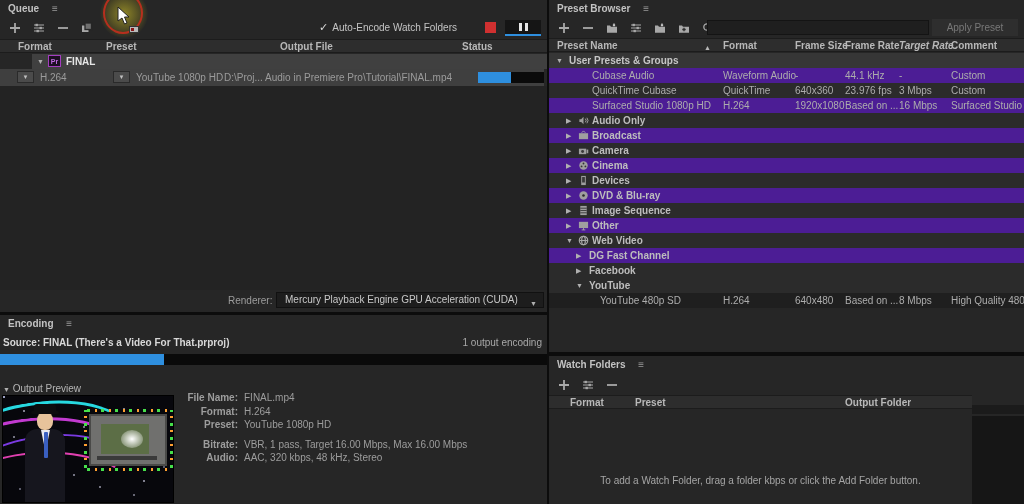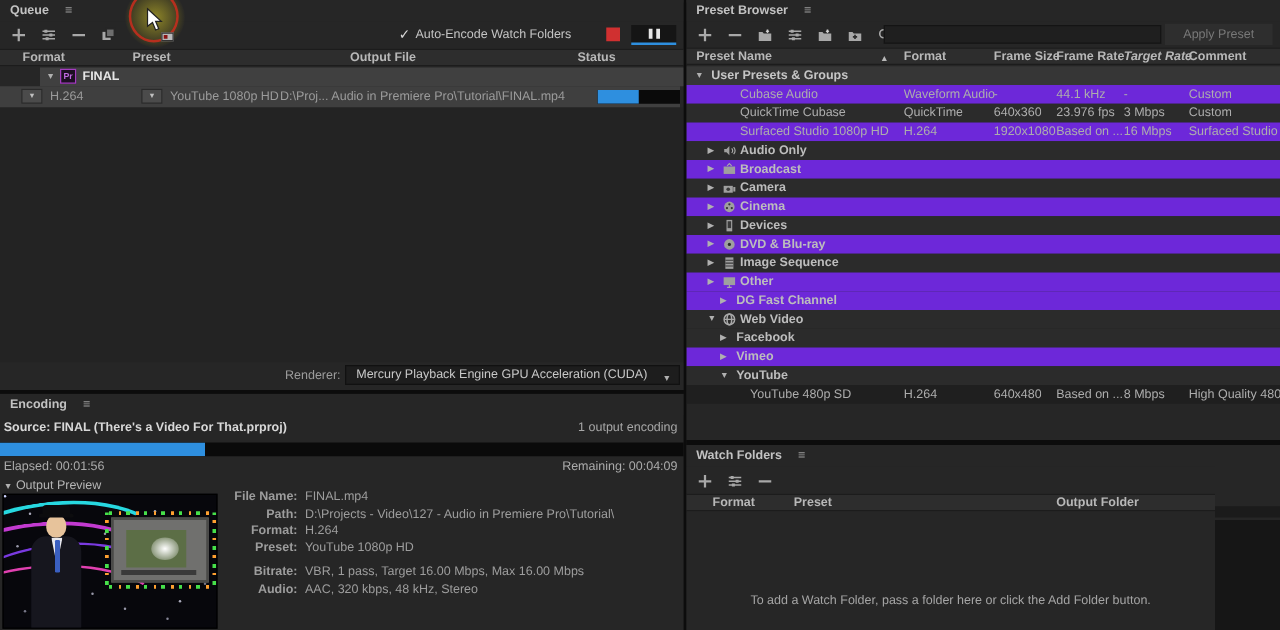--- a/index.html
+++ b/index.html
@@ -27,21 +27,21 @@
            font-size:6px; color:#c0c0c0; }
   .prbadge { display:inline-block; width:13px; height:12px; line-height:11px; text-align:center;
              border:1px solid #a43dc0; color:#c06ae0; background:#1c0f22; font-size:7px; font-weight:700; }
   .bar { position:relative; background:#0a0a0a; overflow:hidden; }
   .bar .fill { position:absolute; left:0; top:0; bottom:0; background:#2e8fdf; }
   
   .tree { position:absolute; left:0; right:0; }
   .trow { position:relative; height:15px; line-height:15px; color:#adadad; }
   .trow.grp { background:#363636; color:#c6c6c6; font-weight:700; }
   .trow.alt { background:#2b2b2b; }
-  .trow.plain { background:#6d28d9; }
+  .trow.plain { background:#4c1d95; }
   .trow.hl { background:#1f1f1f; }
   .trow .tarr { position:absolute; top:0; font-size:7px; color:#b0b0b0; }
   .trow .tic { position:absolute; top:2px; }
   .trow .tname { position:absolute; top:0; white-space:nowrap; }
   .tcell { position:absolute; top:0; white-space:nowrap; overflow:hidden; }
   .dl-row { display:flex; line-height:13.6px; }
   .dl-row .lbl { width:62px; text-align:right; font-weight:700; color:#9d9d9d; flex:none; }
   .dl-row .val { margin-left:6px; color:#9d9d9d; white-space:nowrap; }
   .divider-v { position:absolute; background:#0c0c0c; }
   .divider-h { position:absolute; background:#0c0c0c; }
@@ -172,24 +172,20 @@
       <span>Encoding</span>
       <span class="pmenu">≡</span>
     </div>
     <div style="position:absolute;top:22px;left:3px;right:5px;height:12px;">
       <span style="font-weight:700;color:#d8d8d8;">Source: FINAL (There's a Video For That.prproj)</span>
       <span style="position:absolute;right:0;color:#a8a8a8;">1 output encoding</span>
     </div>
     <div class="bar" style="position:absolute;top:39px;left:0;right:0;height:11px;">
       <div class="fill" id="enc-fill" style="width: 30%;"></div>
     </div>
-    <div style="position:absolute;top:53px;left:3px;right:5px;height:12px;">
-      <span>Elapsed: 00:01:56</span>
-      <span style="position:absolute;right:0;">Remaining: 00:04:09</span>
-    </div>
     <div style="position:absolute;top:68px;left:3px;">
       <span class="arrow">▼</span>
       <span style="color:#b5b5b5;">Output Preview</span>
     </div>
 
     <div class="thumb" style="top:80px;">
       <div class="stars"></div>
       <div class="arc arc1"></div>
       <div class="arc arc2"></div>
       <div class="arc arc3"></div>
@@ -210,24 +206,20 @@
       <div class="dotstrip v" style="left:81px;top:14px;height:58px;"></div>
       <div class="dotstrip v" style="left:167px;top:14px;height:58px;"></div>
     </div>
 
     <div style="position:absolute;left:176px;top:76px;" id="enc-details">
         <div class="dl-row">
           <span class="lbl">File Name:</span>
           <span class="val">FINAL.mp4</span>
         </div>
         <div class="dl-row">
-          <span class="lbl">Path:</span>
-          <span class="val">D:\Projects - Video\127 - Audio in Premiere Pro\Tutorial\</span>
-        </div>
-        <div class="dl-row">
           <span class="lbl">Format:</span>
           <span class="val">H.264</span>
         </div>
         <div class="dl-row">
           <span class="lbl">Preset:</span>
           <span class="val">YouTube 1080p HD</span>
         </div>
         <div style="height: 6px;"></div>
         <div class="dl-row">
           <span class="lbl">Bitrate:</span>
@@ -408,42 +400,38 @@
         <div class="trow plain">
           <span class="tarr" style="left: 17px; top: 0px;">▶</span>
           <span class="tic" style="left: 29px;">
             <svg class="ic" width="11" height="11" viewBox="0 0 12 12" fill="none" stroke="#a8a8a8" stroke-width="1.3">
               <rect x="1" y="2" width="10" height="6.8" fill="#9f9f9f" stroke="none"></rect>
               <path d="M4 10.8h4M6 8.8v2" stroke-width="1"></path>
             </svg>
           </span>
           <span class="tname" style="left: 43px; font-weight: 700; color: rgb(189, 189, 189);">Other</span>
         </div>
-        <div class="trow plain">
-          <span class="tarr" style="left: 27px; top: 0px;">▶</span>
-          <span class="tname" style="left: 40px; font-weight: 700; color: rgb(189, 189, 189);">DG Fast Channel</span>
-        </div>
         <div class="trow alt">
           <span class="tarr" style="left: 17px; top: 0px;">▼</span>
           <span class="tic" style="left: 29px;">
             <svg class="ic" width="11" height="11" viewBox="0 0 12 12" fill="none" stroke="#a8a8a8" stroke-width="1.3">
               <circle cx="6" cy="6" r="4.6"></circle>
               <ellipse cx="6" cy="6" rx="2" ry="4.6"></ellipse>
               <path d="M1.4 6h9.2"></path>
             </svg>
           </span>
           <span class="tname" style="left: 43px; font-weight: 700; color: rgb(189, 189, 189);">Web Video</span>
         </div>
+        <div class="trow plain">
+          <span class="tarr" style="left: 27px; top: 0px;">▶</span>
+          <span class="tname" style="left: 40px; font-weight: 700; color: rgb(189, 189, 189);">DG Fast Channel</span>
+        </div>
         <div class="trow alt">
           <span class="tarr" style="left: 27px; top: 0px;">▶</span>
           <span class="tname" style="left: 40px; font-weight: 700; color: rgb(189, 189, 189);">Facebook</span>
-        </div>
-        <div class="trow plain">
-          <span class="tarr" style="left: 27px; top: 0px;">▶</span>
-          <span class="tname" style="left: 40px; font-weight: 700; color: rgb(189, 189, 189);">Vimeo</span>
         </div>
         <div class="trow alt">
           <span class="tarr" style="left: 27px; top: 0px;">▼</span>
           <span class="tname" style="left: 40px; font-weight: 700; color: rgb(189, 189, 189);">YouTube</span>
         </div>
         <div class="trow hl">
           <span class="tname" style="left: 51px;">YouTube 480p SD</span>
           <span class="tcell" style="left: 174px;">H.264</span>
           <span class="tcell" style="left: 246px;">640x480</span>
           <span class="tcell" style="left: 296px;">Based on ...</span>
@@ -480,21 +468,21 @@
             <path d="M1 6h10" stroke-width="1.8"></path>
           </svg>
         </div>
       </div>
     <div class="hdrrow" style="top:39px;" id="wf-headers">
         <span style="left: 21px;">Format</span>
         <span style="left: 86px;">Preset</span>
         <span style="left: 251px; margin-left: 45px;">Output Folder</span>
       </div>
     <div style="position:absolute;top:54px;left:0;right:0;bottom:0;background:#262626;">
-      <div style="position:absolute;left:0;right:0;bottom:18px;text-align:center;color:#a5a5a5;">To add a Watch Folder, pass a folder here or click the Add Folder button.</div>
+      <div style="position:absolute;left:0;right:0;bottom:18px;text-align:center;color:#a5a5a5;">To add a Watch Folder, drag a folder kbps or click the Add Folder button.</div>
     </div>
   </div>
 
   <div class="divider-v" style="left:547px;top:0;width:2px;height:504px;"></div>
   <div class="divider-h" style="left:0;top:312px;width:547px;height:3px;"></div>
   <div class="divider-h" style="left:549px;top:352px;width:475px;height:4px;"></div>
 
   <div class="click-glow"></div>
   <div class="click-ring"></div>
   <svg style="position:absolute;left:117px;top:6px;" width="14" height="20" viewBox="0 0 14 20">

